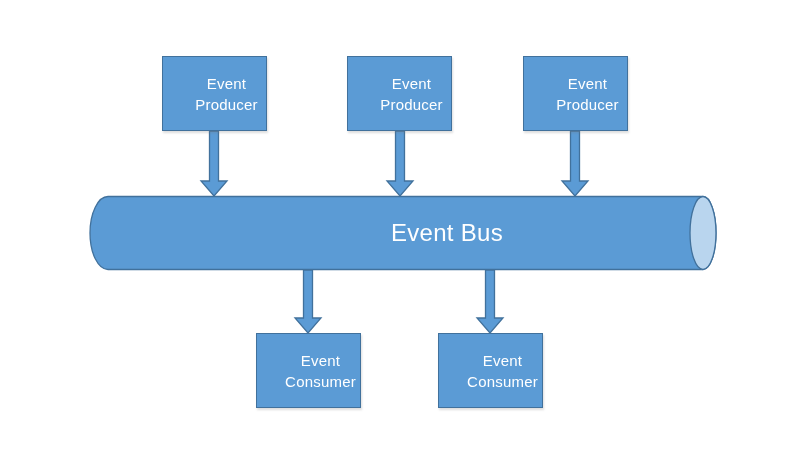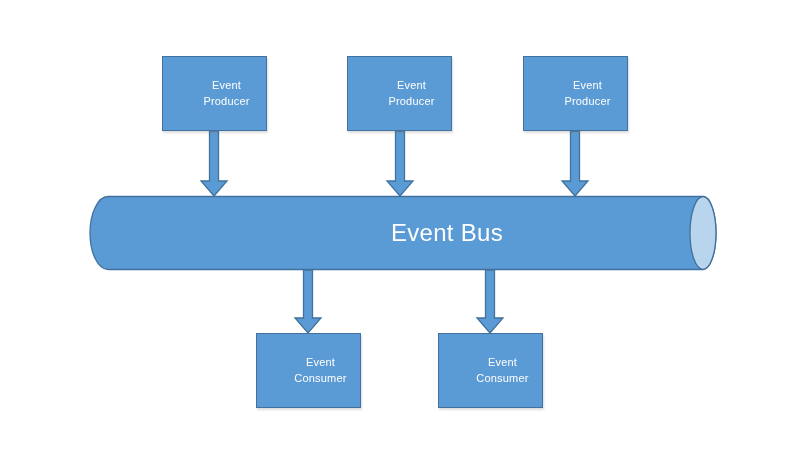--- a/index.html
+++ b/index.html
@@ -34,21 +34,21 @@
     background: var(--shape-fill);
     border: 1.5px solid var(--shape-border);
     box-shadow: 1px 2px 2px rgba(120,120,120,0.25);
     display: flex;
     align-items: center;
     justify-content: center;
     text-align: center;
   }
   .node-label {
     color: var(--text-color);
-    font-size: 11px;
+    font-size: 15px;
     line-height: 1.4;
     width: 72px;          
     letter-spacing: 0.2px;
     margin-left: 24px;
   }
   .producer-1 { left: 162px; top: 56px; }
   .producer-2 { left: 347px; top: 56px; }
   .producer-3 { left: 523px; top: 56px; }
   .consumer-1 { left: 256px; top: 333px; }
   .consumer-2 { left: 438px; top: 333px; }

